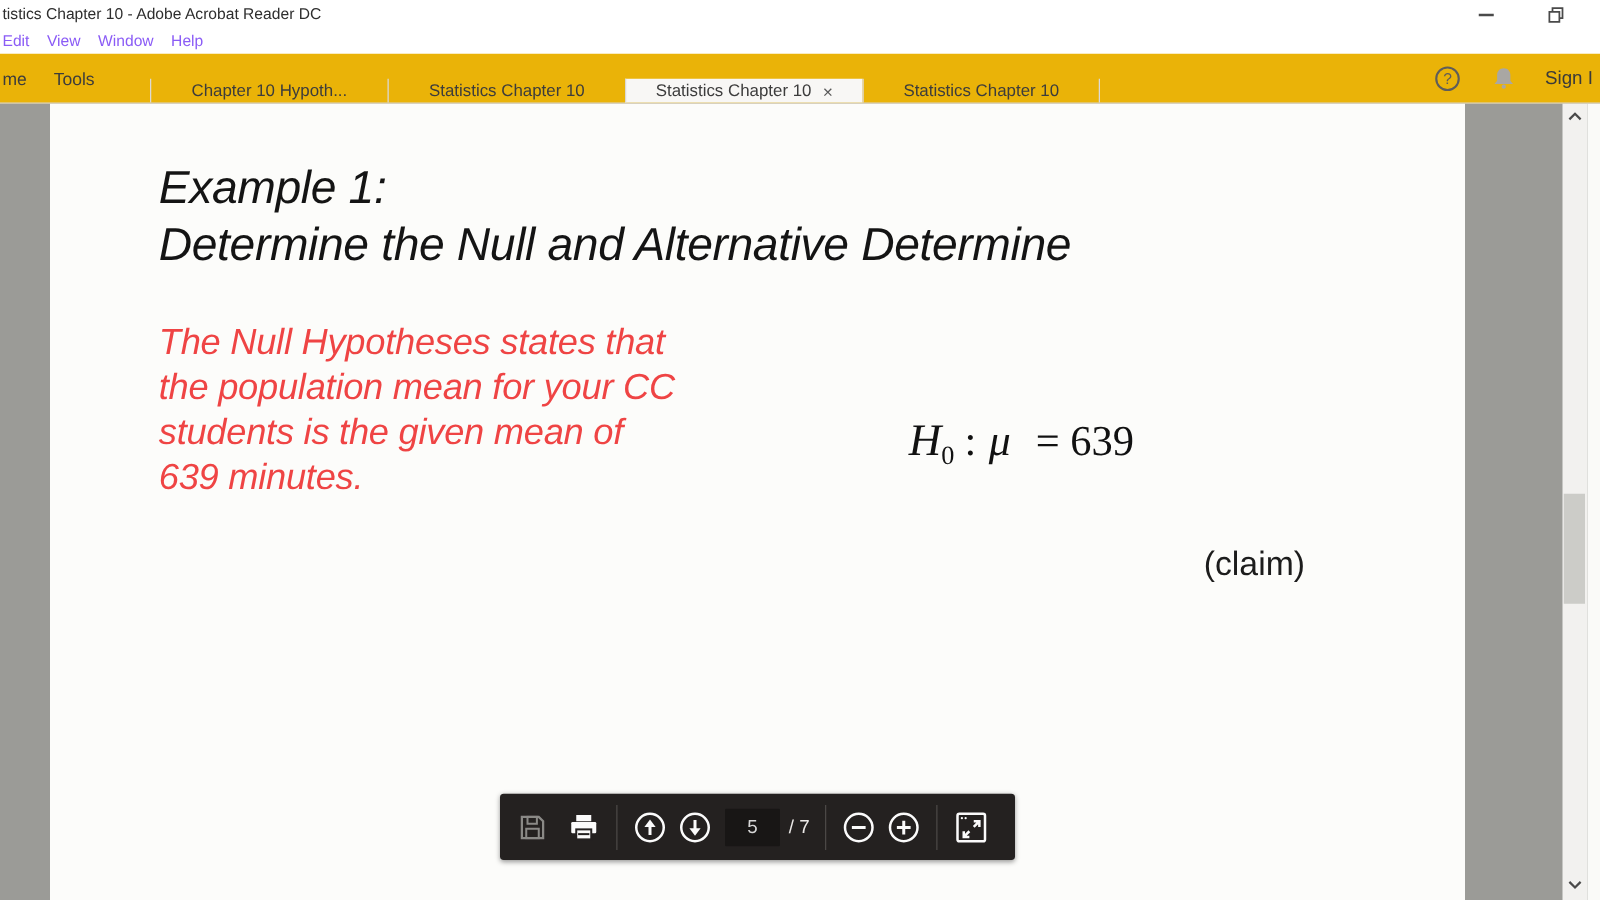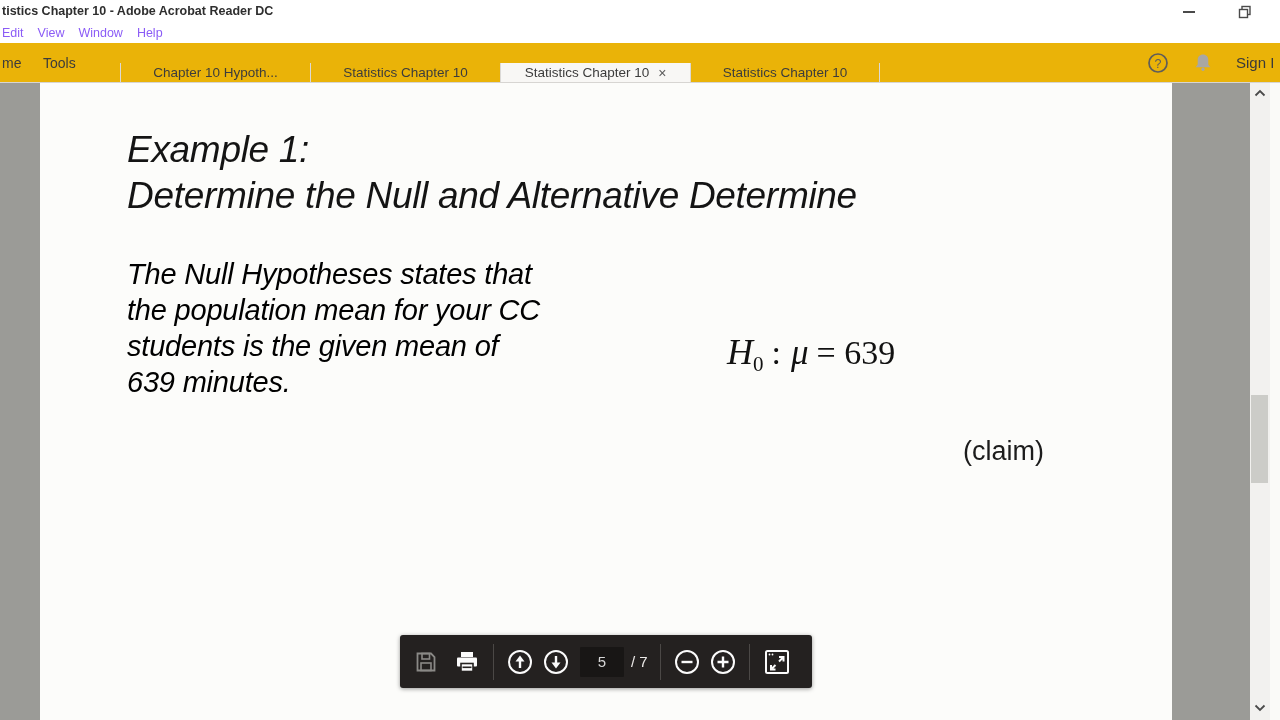--- a/index.html
+++ b/index.html
@@ -1,21 +1,21 @@
 <!DOCTYPE html>
 <html><head>
 <meta charset="utf-8">
 <style>
   * { margin:0; padding:0; box-sizing:border-box; }
   html,body { width:1280px; height:720px; overflow:hidden; }
   body { font-family:"Liberation Sans", sans-serif; background:#fff; position:relative; }
 
   
   .titlebar { position:absolute; left:0; top:0; width:1280px; height:23px; background:#ffffff; }
-  .titlebar .title { position:absolute; left:2px; top:4px; font-size:12.5px; color:#2e2e2e; white-space:nowrap;font-weight:bold; }
+  .titlebar .title { position:absolute; left:2px; top:4px; font-size:12.5px; color:#2e2e2e; white-space:nowrap; }
   .win-btn { position:absolute; top:0; width:34px; height:23px; display:flex; align-items:center; justify-content:center; }
   .btn-min { left:1172px; }
   .btn-min .dash { width:12px; height:2px; background:#4a4a4a; }
   .btn-restore { left:1228px; }
 
   
   .menubar { position:absolute; left:0; top:23px; width:1280px; height:20px; background:#ffffff; display:flex; align-items:center; }
   .menubar .mitem { font-size:12.5px; color:#8b5cf6; padding:0 7px; white-space:nowrap; }
   .menubar .mitem:first-child { padding-left:2px; }
 
@@ -29,32 +29,32 @@
   .doctab.last { border-right:1px solid #dbd9d6; }
   .doctab .close { margin-left:9px; font-size:14px; color:#5a5a5a; line-height:1; }
   .tab-right { margin-left:auto; display:flex; align-items:center; gap:22px; padding-right:0; }
   .signin { font-size:15px; color:#3a3a3a; white-space:nowrap; width:44px; overflow:hidden; }
 
   
   .docarea { position:absolute; left:0; top:83px; width:1280px; height:637px; background:#9b9b97; }
   .page { position:absolute; left:40px; top:83px; width:1132px; height:637px; background:#fcfcfa; }
 
   .doc-title { position:absolute; left:87px; top:44px; font-size:37px; line-height:46px; font-style:italic; color:#141414; white-space:pre-line; letter-spacing:-0.3px; }
-  .doc-para { position:absolute; font-size:29px; line-height:36px; font-style:italic; color:#000000; white-space:pre-line; letter-spacing:-0.2px; }
+  .doc-para { position:absolute; font-size:29px; line-height:36px; font-style:italic; color:#ef4444; white-space:pre-line; letter-spacing:-0.2px; }
   .para1 { left:87px; top:173px; }
   .para2 { left:87px; top:328px; }
 
   .formula { position:absolute; left:687px; font-family:"Liberation Serif", serif; font-size:34px; color:#111; white-space:nowrap; }
   .formula1 { top:248px; }
   .formula2 { top:331px; }
   .f-h { font-style:italic; font-size:36px; }
   .f-sub { font-size:21px; vertical-align:-7px; }
   .f-colon { margin:0 10px 0 8px; }
   .f-mu { font-style:italic; font-size:35px; }
-  .f-rel { margin-left:8px; }
+  .f-rel { margin-left:20px; }
   .claim { position:absolute; left:885px; top:353px; font-size:27px; color:#1c1c1c;margin-left:38px; }
 
   
   .pdf-toolbar { position:absolute; left:400px; top:635px; width:412px; height:53px; background:#242120; border-radius:3px; box-shadow:0 1px 4px rgba(0,0,0,.4); display:flex; align-items:center; padding:0 13px; }
   .tb-btn { display:flex; align-items:center; justify-content:center; height:40px; }
   .tb-div { width:1px; height:36px; background:#4b4846; margin:0 12px; }
   .gap14 { margin-right:14px; } .gap8 { margin-right:8px; } .gap10 { margin-right:10px; }
   .page-input { width:44px; height:30px; background:#181615; border:none; outline:none; color:#d6d6d6; font-size:15px; text-align:center; font-family:"Liberation Sans", sans-serif; border-radius:1px; margin-right:7px; }
   .page-total { color:#eceae8; font-size:15px; white-space:nowrap; }
 

